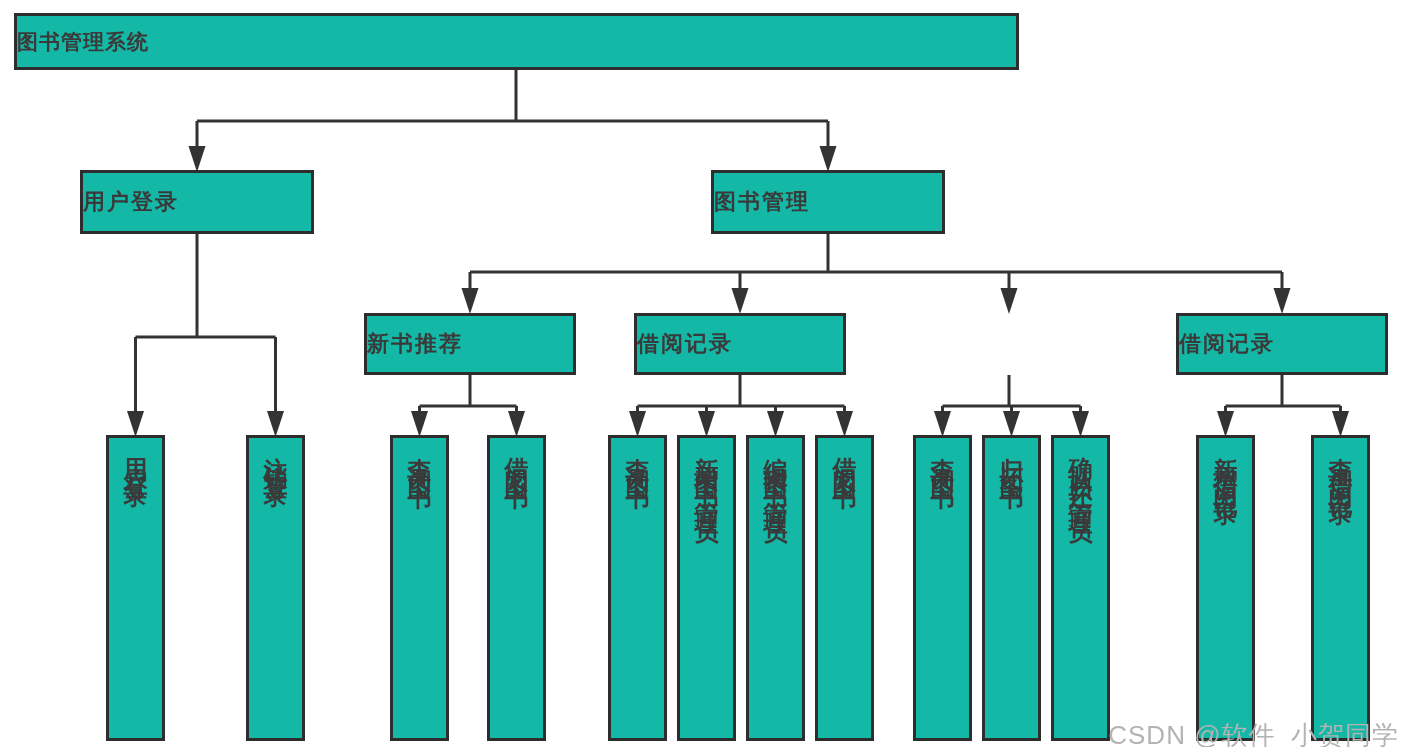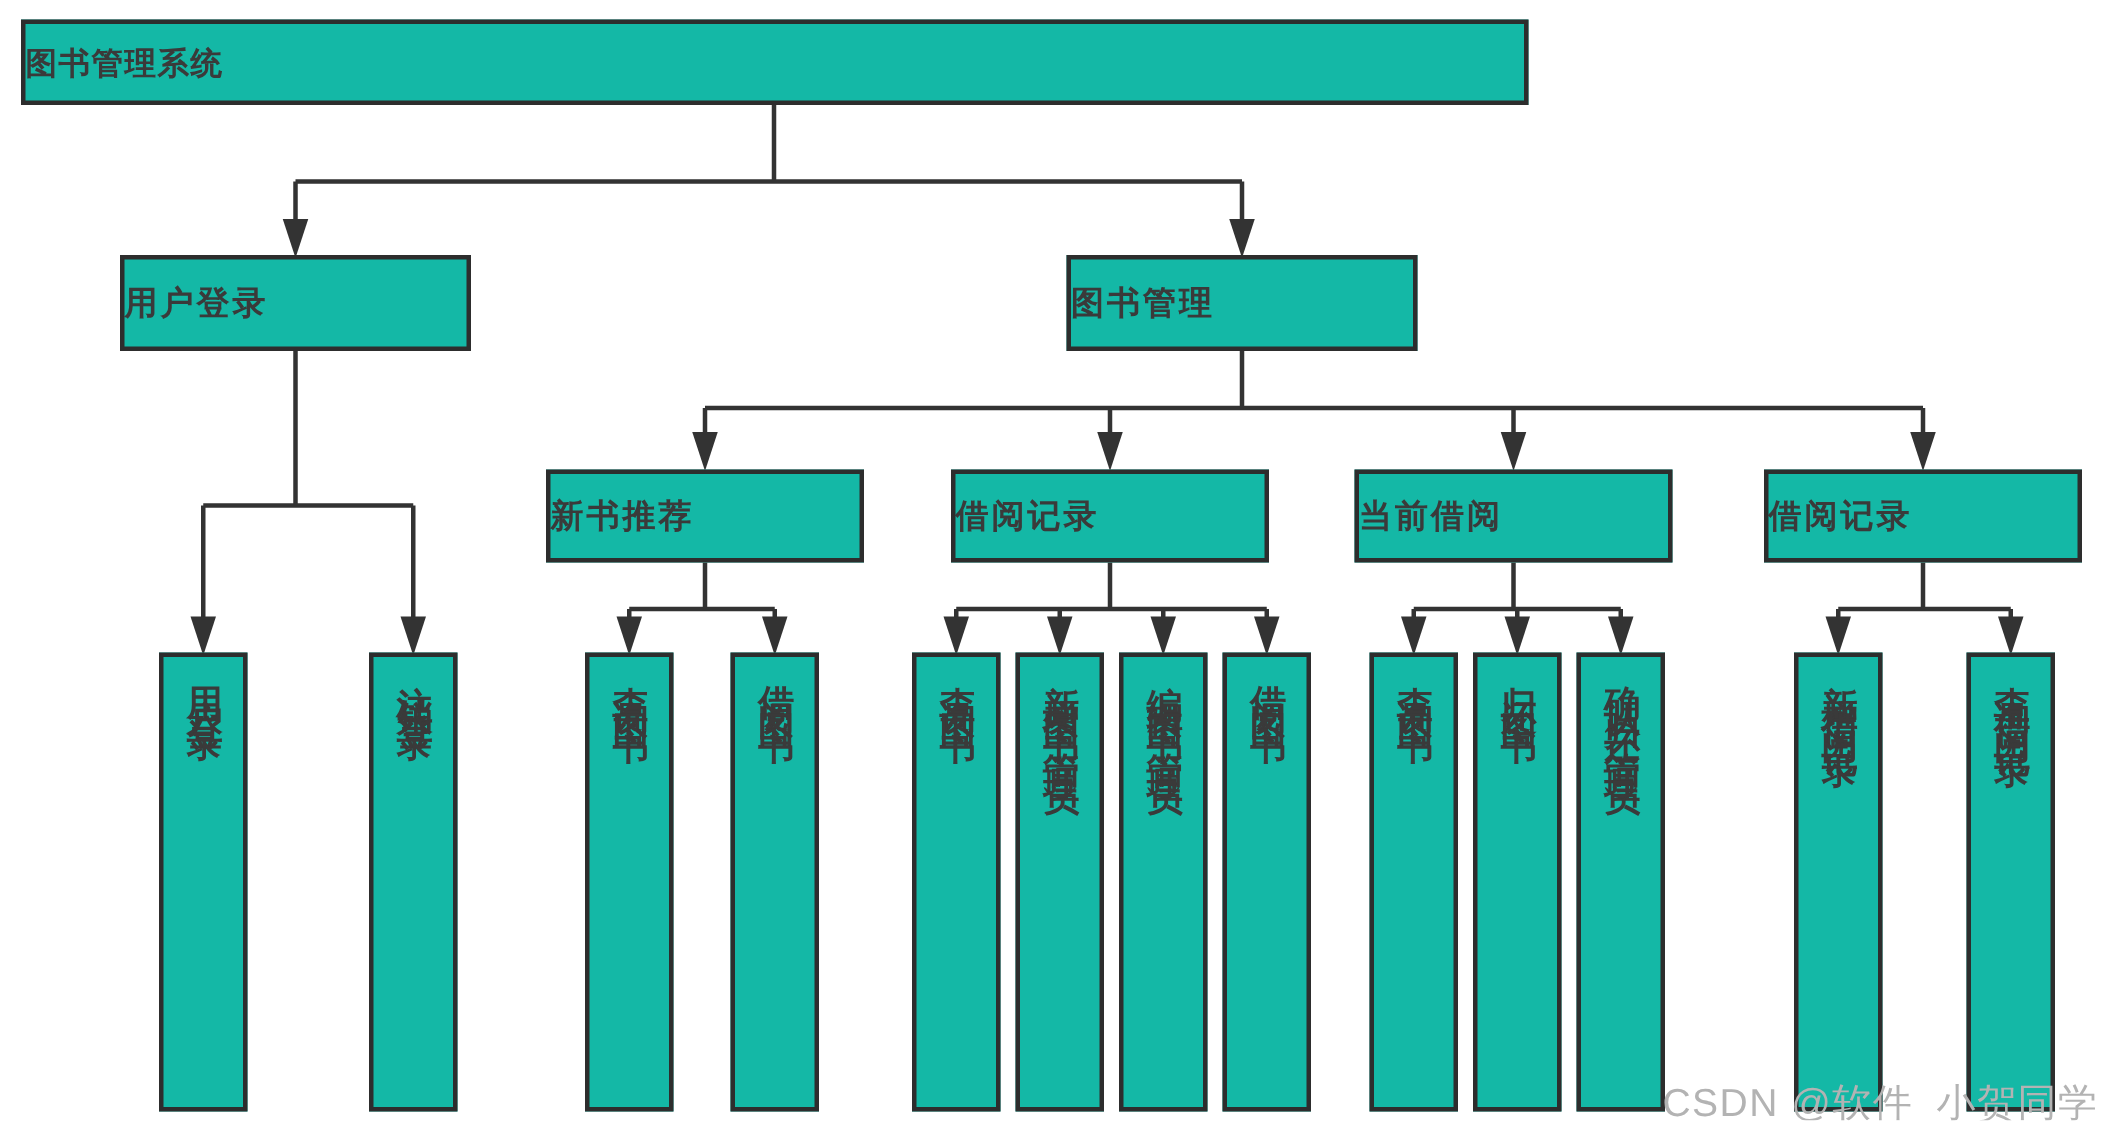--- a/index.html
+++ b/index.html
@@ -113,23 +113,20 @@
   <div class="node h" style="left:711px; top:170px; width:234px; height:64px;">
     <span class="lbl">图书管理</span>
   </div>
 
   <div class="node h" style="left:364px; top:313px; width:212px; height:62px;">
     <span class="lbl">新书推荐</span>
   </div>
   <div class="node h" style="left:634px; top:313px; width:212px; height:62px;">
     <span class="lbl">借阅记录</span>
   </div>
-  <div class="node h" style="left:903px; top:313px; width:212px; height:62px;">
-    <span class="lbl">当前借阅</span>
-  </div>
   <div class="node h" style="left:1176px; top:313px; width:212px; height:62px;">
     <span class="lbl">借阅记录</span>
   </div>
 
   <div class="node leaf" style="left:106px; top:435px; width:59px; height:306px;">
     <span class="lbl">用户登录</span>
   </div>
   <div class="node leaf" style="left:246px; top:435px; width:59px; height:306px;">
     <span class="lbl">注销登录</span>
   </div>

